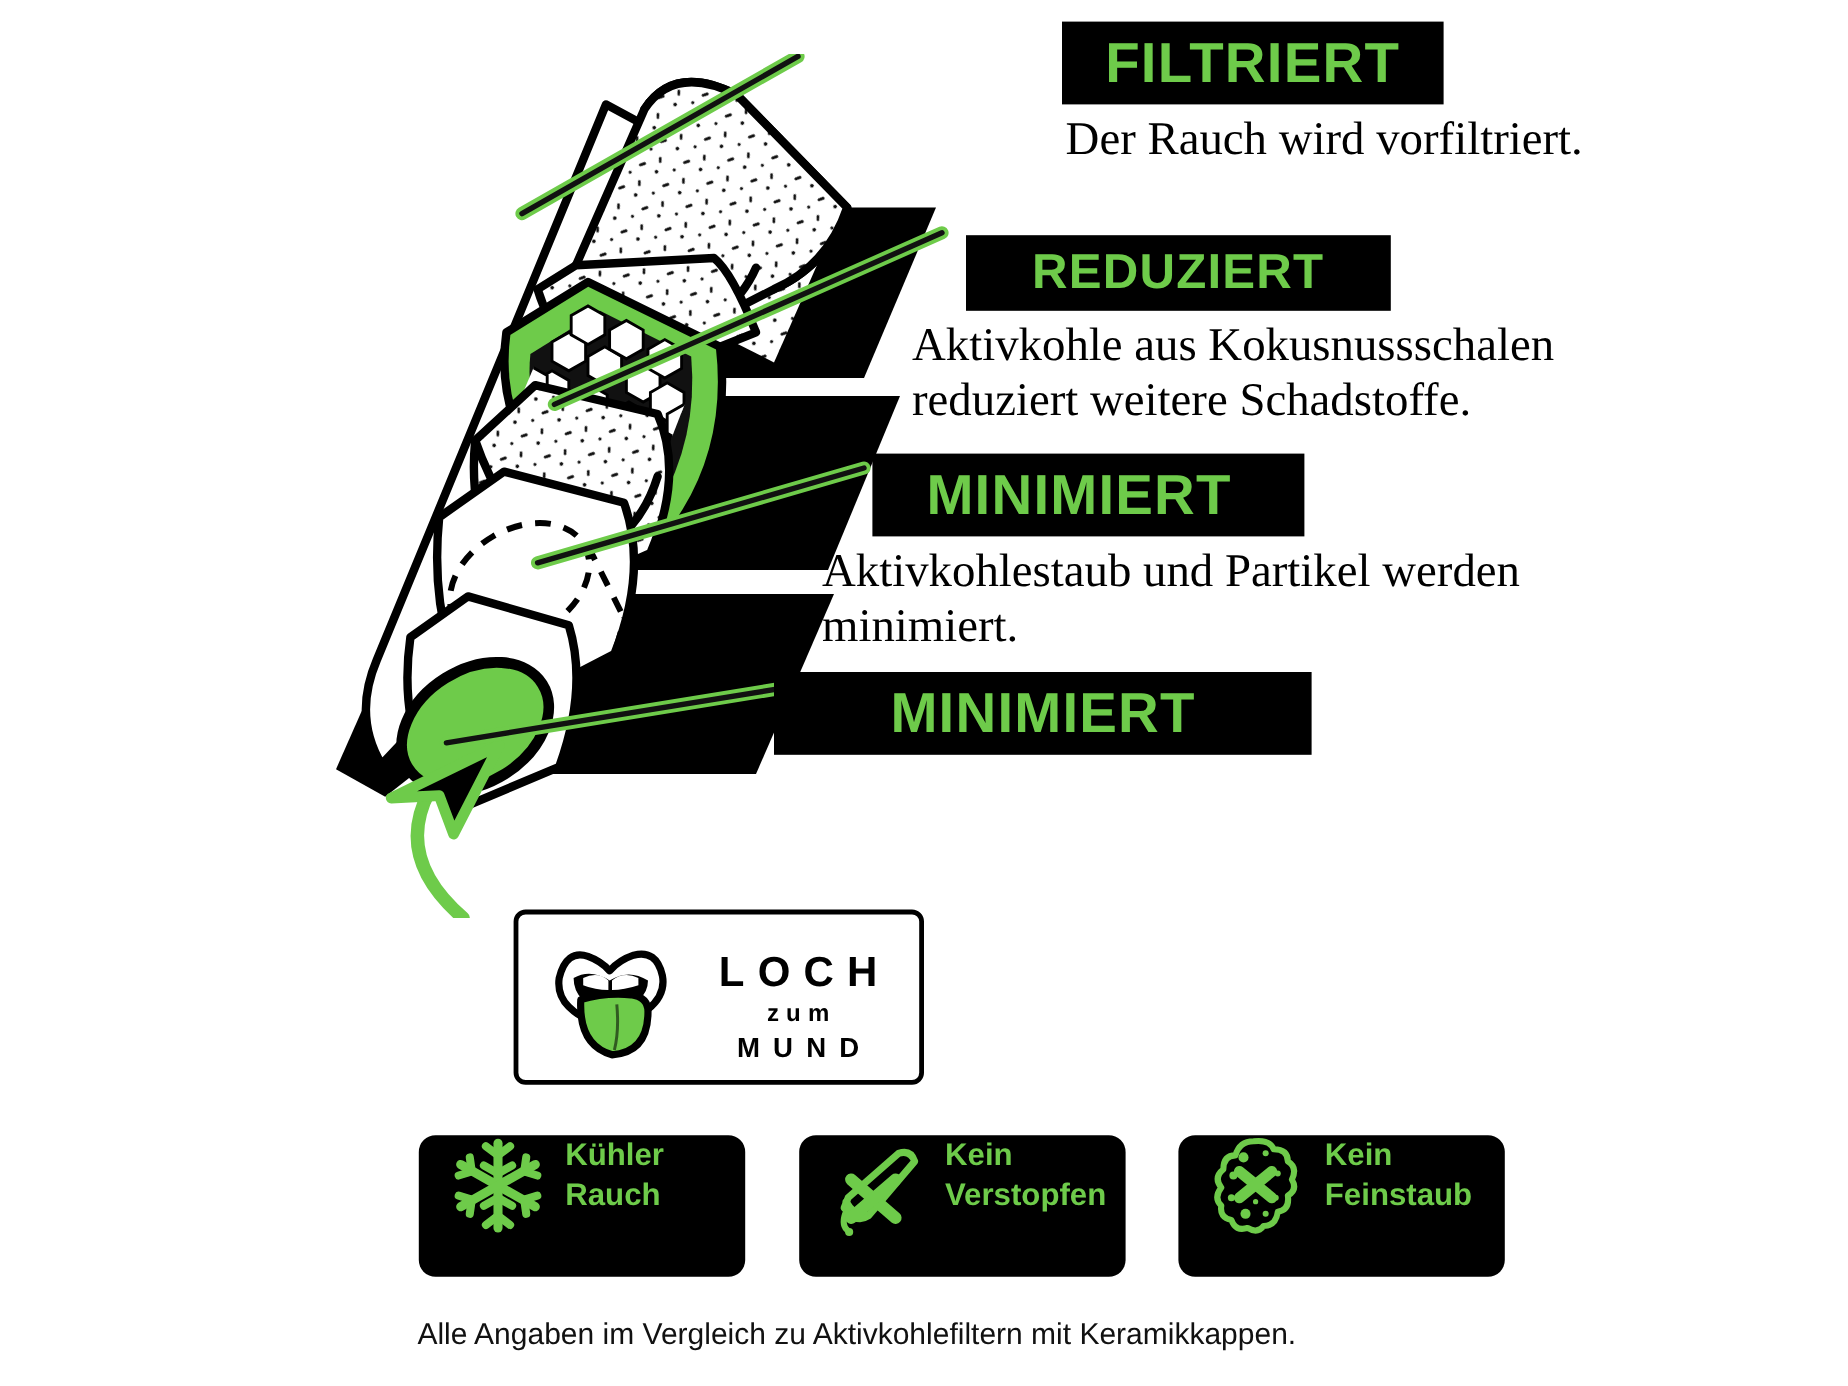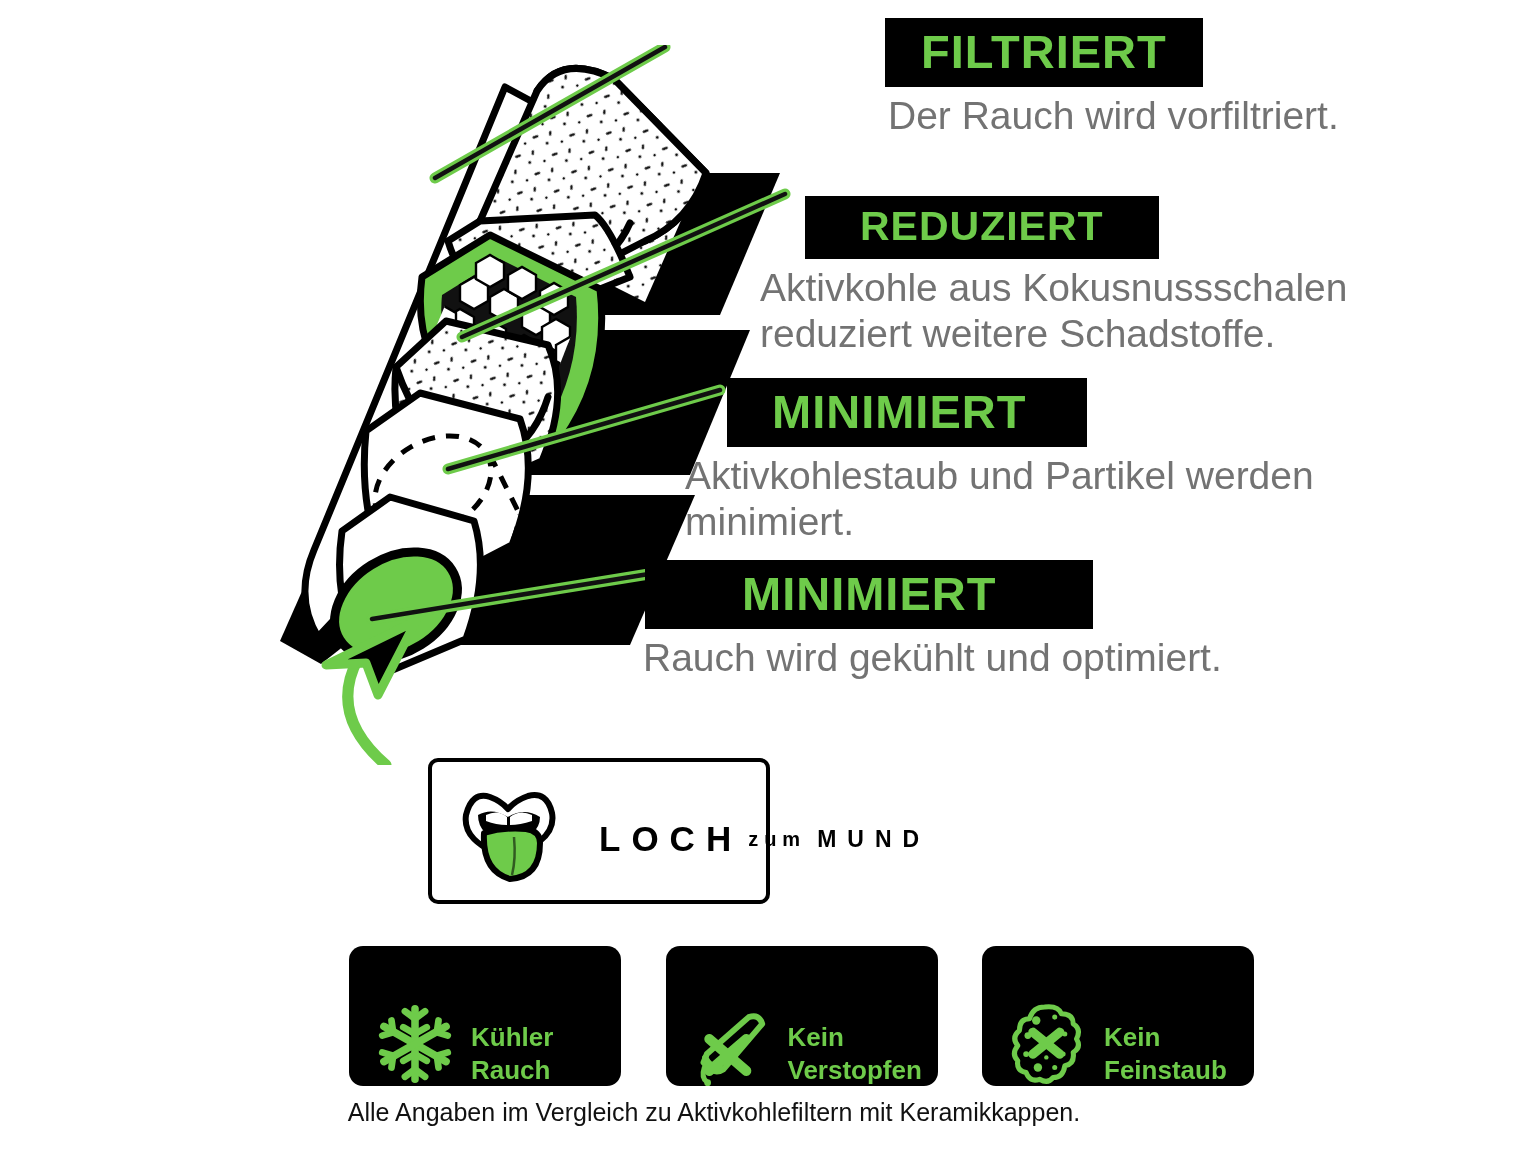--- a/index.html
+++ b/index.html
@@ -20,24 +20,25 @@
   .banner{
     display:inline-block;
     background:#000000;
     color:#6ECB4A;
     font-weight:bold;
     letter-spacing:1px;
     line-height:1;
     white-space:nowrap;
   }
   .desc{
-    color:#737373;
+    color:#000000;
     line-height:1.18;
     white-space:pre-line;
     margin-top:6px;
+    font-family:Liberation Serif, serif;
   }
 
   #c1{left:885px;top:18px;}
   #c1 .banner{font-size:47px;padding:10px 36px 12px 36px;}
   #c1 .desc{font-size:39px;margin-left:3px;}
 
   #c2{left:805px;top:196px;}
   #c2 .banner{font-size:41px;padding:10px 55px 12px 55px;}
   #c2 .desc{font-size:39px;margin-left:-45px;}
 
@@ -50,33 +51,33 @@
   #c4 .desc{font-size:39px;margin-left:-2px;}
 
   
   #mouthBadge{
     position:absolute;left:428px;top:758px;width:334px;height:138px;
     border:4px solid #000;border-radius:10px;background:#fff;
     display:flex;align-items:center;
   }
   #mouthBadge .mouthIcon{width:110px;height:112px;margin-left:22px;flex:none;}
   #mouthBadge .words{
-    margin-left:24px;display:flex;flex-direction:row;
+    margin-left:24px;display:flex;flex-direction:column;
     align-items:center;color:#000;font-weight:bold;margin-top:16px;
   }
   #mouthBadge .w1{font-size:35px;letter-spacing:11px;text-indent:11px;line-height:1.05;}
   #mouthBadge .w2{font-size:20px;letter-spacing:6px;text-indent:6px;line-height:1.6;}
   #mouthBadge .w3{font-size:23px;letter-spacing:11px;text-indent:11px;line-height:1.05;}
 
   
   #features{position:absolute;left:349px;top:946px;width:905px;height:146px;
             display:flex;justify-content:space-between;}
   .feat{
-    width:272px;height:140px;background:#000;border-radius:14px;
-    display:flex;align-items:flex-end;
+    width:272px;height:118px;background:#000;border-radius:14px;
+    display:flex;align-items:flex-start;
   }
   .feat .ficon{width:84px;height:84px;margin-left:24px;flex:none;}
   .feat .flabel{
     margin-left:14px;color:#6ECB4A;font-size:26px;font-weight:bold;
     line-height:1.25;white-space:pre-line;
   }
 
   
   #footnote{
     position:absolute;left:0;top:1098px;width:1428px;text-align:center;
@@ -216,21 +217,20 @@
   </div>
 
   <div class="callout" id="c3">
     <div class="banner">MINIMIERT</div>
     <div class="desc">Aktivkohlestaub und Partikel werden
 minimiert.</div>
   </div>
 
   <div class="callout" id="c4">
     <div class="banner">MINIMIERT</div>
-    <div class="desc">Rauch wird gekühlt und optimiert.</div>
   </div>
 
   <div id="mouthBadge">
     <svg class="mouthIcon" viewBox="0 0 110 112">
 
       <path d="M12 40 Q18 16 36 22 Q47 26 54 34 Q62 25 74 21 Q93 16 98 38 Q101 54 86 66 Q70 78 54 78 Q34 78 20 64 Q10 54 12 40 Z" fill="#fff" stroke="#000" stroke-width="6" stroke-linejoin="round"></path>
 
       <path d="M24 40 Q38 32 54 42 Q70 32 86 42 Q86 62 54 68 Q24 62 24 40 Z" fill="#000"></path>
 
       <path d="M32 40 Q44 34 53 42 L53 50 Q42 50 32 46 Z" fill="#fff"></path>

